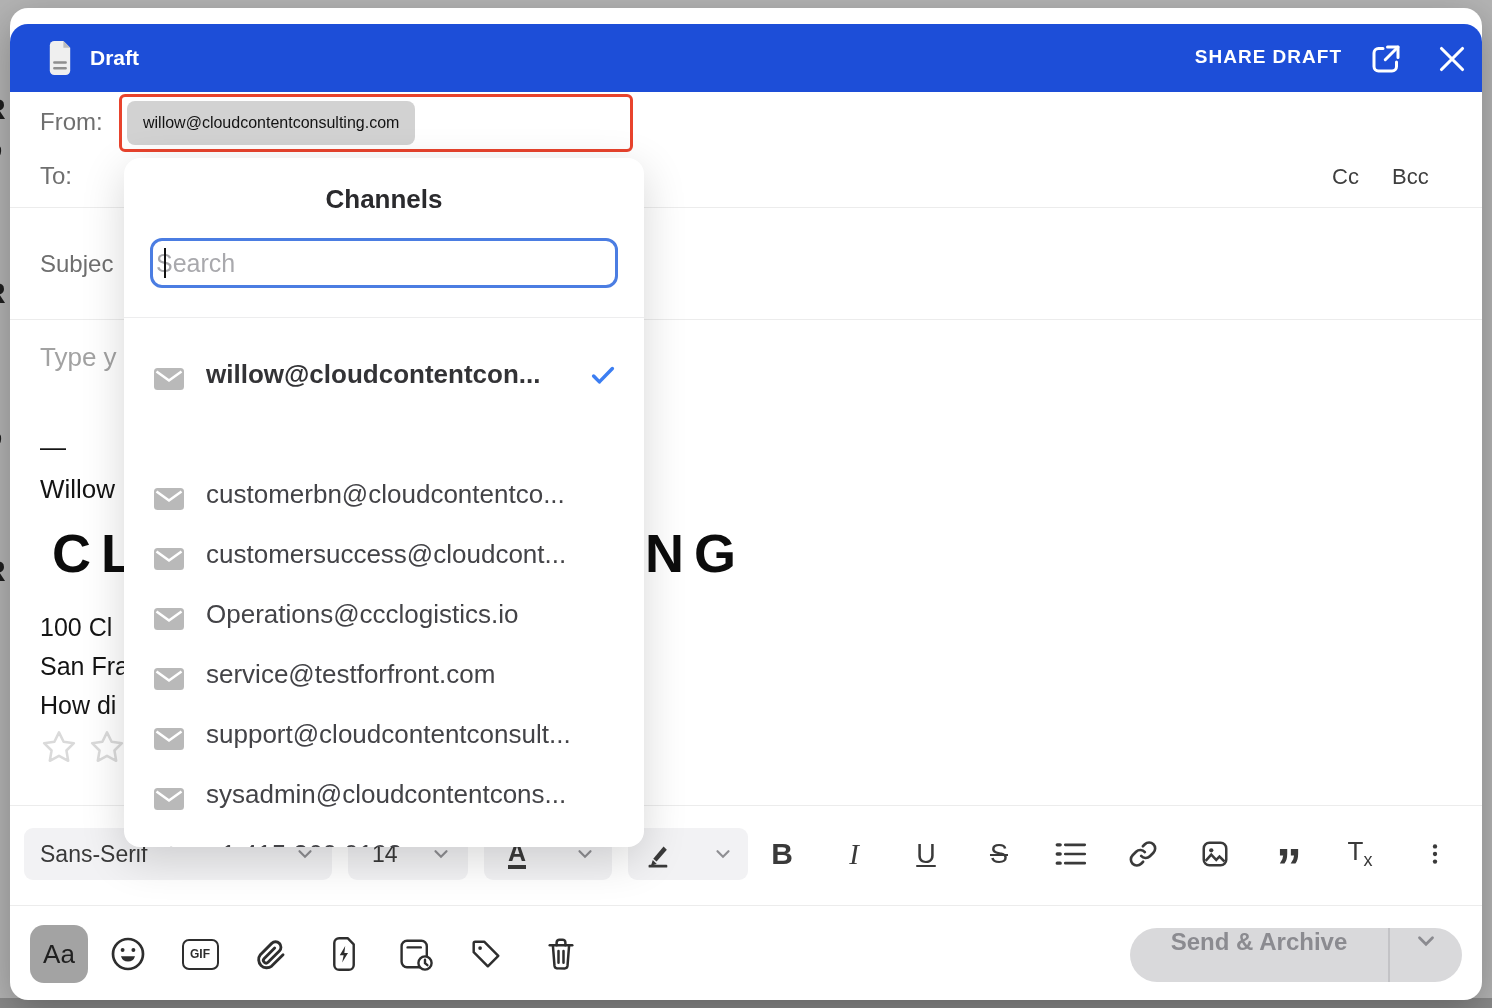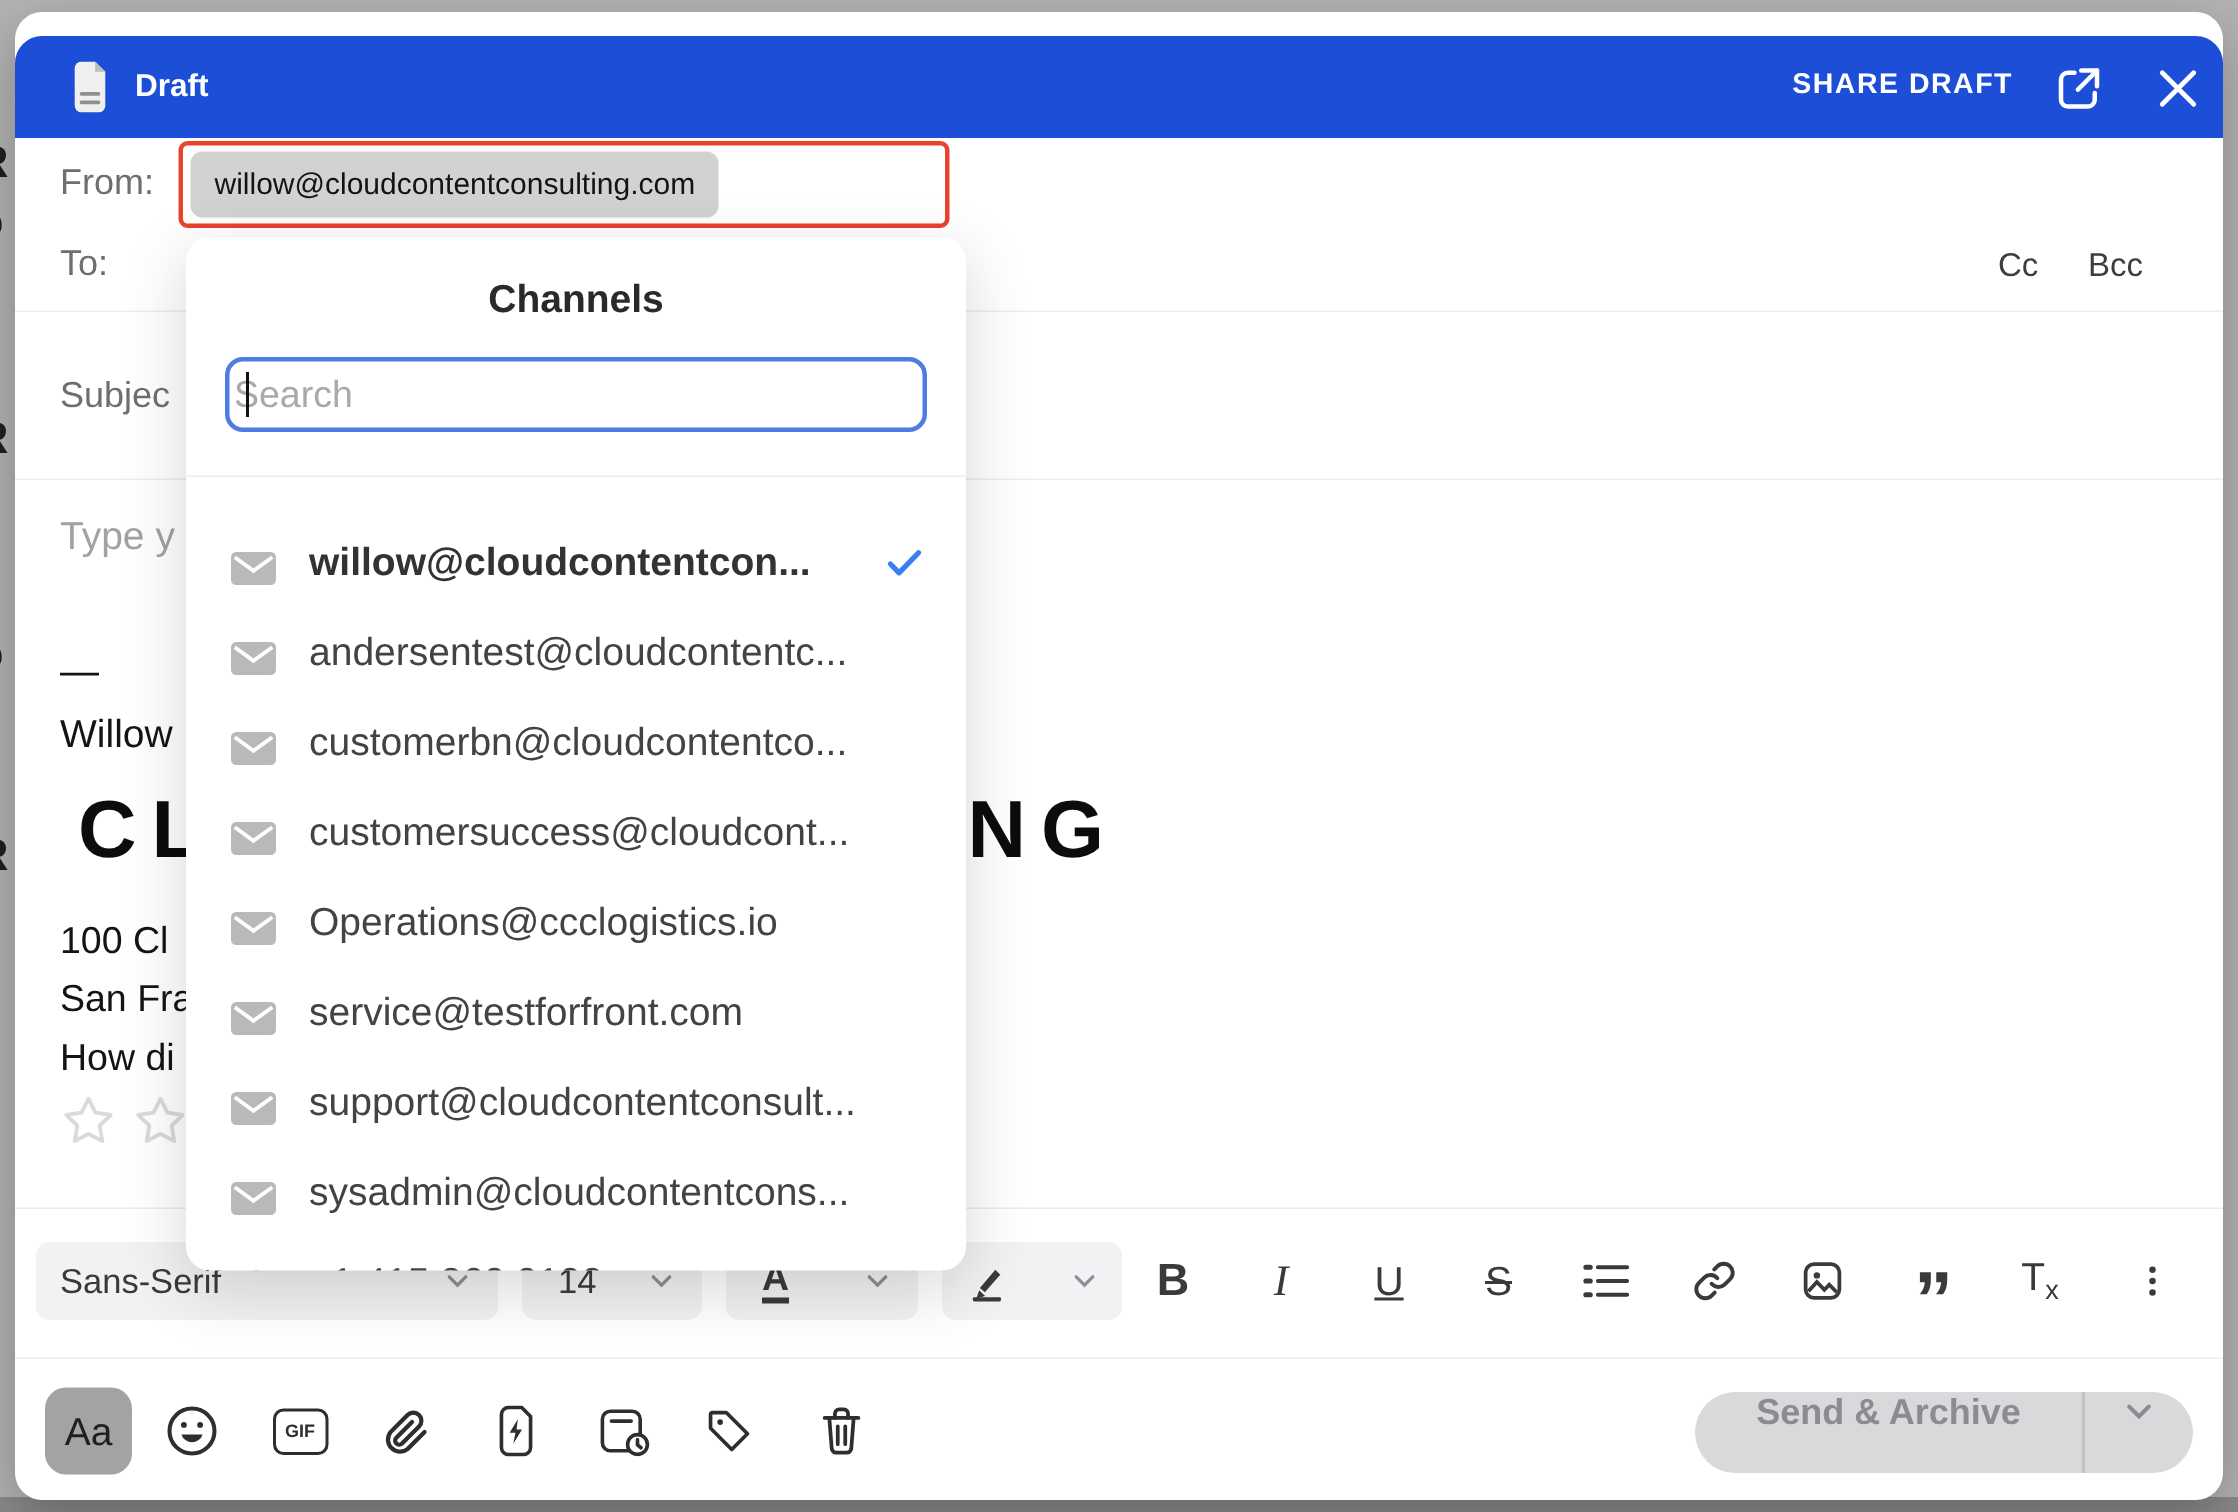--- a/index.html
+++ b/index.html
@@ -21,21 +21,21 @@
   .mtitle { position:absolute; left:80px; top:22px; color:#ffffff; font-size:21px; font-weight:700; }
   .share-btn { position:absolute; left:1162px; top:22px; width:170px; color:#ffffff; font-size:19px;
                font-weight:700; letter-spacing:1px; text-align:right; cursor:pointer; }
   .popout-btn { position:absolute; left:1358px; top:17px; width:36px; height:36px; cursor:pointer; }
   .close-btn { position:absolute; left:1424px; top:17px; width:36px; height:36px; cursor:pointer; }
 
   .field-label { position:absolute; color:#6f6f6f; font-size:24px; }
   .red-box { position:absolute; left:109px; top:86px; width:514px; height:58px;
              border:3px solid #e8432d; border-radius:6px; }
   .from-pill { position:absolute; left:117px; top:93px; height:44px; padding:0 16px;
-               background:#d2d2d2; border-radius:8px; font-size:20px; color:#131313;
+               background:#d2d2d2; border-radius:8px; font-size:16px; color:#131313;
                display:flex; align-items:center; cursor:pointer; }
   .cc { position:absolute; left:1322px; top:156px; font-size:22px; color:#3e3e3e; cursor:pointer; }
   .bcc { position:absolute; left:1382px; top:156px; font-size:22px; color:#3e3e3e; cursor:pointer; }
   .divider { position:absolute; left:0; width:100%; height:1px; background:#ececec; }
 
   .body-ph { position:absolute; left:30px; top:334px; font-size:26px; color:#a2a2a2; }
   .sig-dash { position:absolute; left:30px; top:424px; font-size:26px; color:#141414; }
   .sig-name { position:absolute; left:30px; top:466px; font-size:26px; color:#141414; }
   .logo-frag { position:absolute; top:514px; font-size:54px; font-weight:700; letter-spacing:10px; color:#0c0c0c; }
   .addr { position:absolute; left:30px; font-size:25px; color:#141414; }
@@ -304,27 +304,20 @@
     <div class="chan-row" style="top:172px;">
       <svg class="env" width="30" height="22" viewBox="0 0 30 22">
           <rect width="30" height="22" rx="3.5" fill="#b9b9b9"></rect>
           <path d="M2.5 3.5L15 12.5 27.5 3.5" stroke="#ffffff" stroke-width="2.6" fill="none"></path>
         </svg>
       <span class="lbl sel">willow@cloudcontentcon...</span>
       <svg class="chk" width="30" height="30" viewBox="0 0 24 24" fill="none" stroke="#3c7ef2" stroke-width="2.8" stroke-linecap="round" stroke-linejoin="round">
           <path d="M4.5 12.8l4.6 4.7L19.5 6.8"></path>
         </svg>
     </div>
-    <div class="chan-row" style="top:232px;">
-      <svg class="env" width="30" height="22" viewBox="0 0 30 22">
-          <rect width="30" height="22" rx="3.5" fill="#b9b9b9"></rect>
-          <path d="M2.5 3.5L15 12.5 27.5 3.5" stroke="#ffffff" stroke-width="2.6" fill="none"></path>
-        </svg>
-      <span class="lbl">andersentest@cloudcontentc...</span>
-    </div>
     <div class="chan-row" style="top:292px;">
       <svg class="env" width="30" height="22" viewBox="0 0 30 22">
           <rect width="30" height="22" rx="3.5" fill="#b9b9b9"></rect>
           <path d="M2.5 3.5L15 12.5 27.5 3.5" stroke="#ffffff" stroke-width="2.6" fill="none"></path>
         </svg>
       <span class="lbl">customerbn@cloudcontentco...</span>
     </div>
     <div class="chan-row" style="top:352px;">
       <svg class="env" width="30" height="22" viewBox="0 0 30 22">
           <rect width="30" height="22" rx="3.5" fill="#b9b9b9"></rect>

